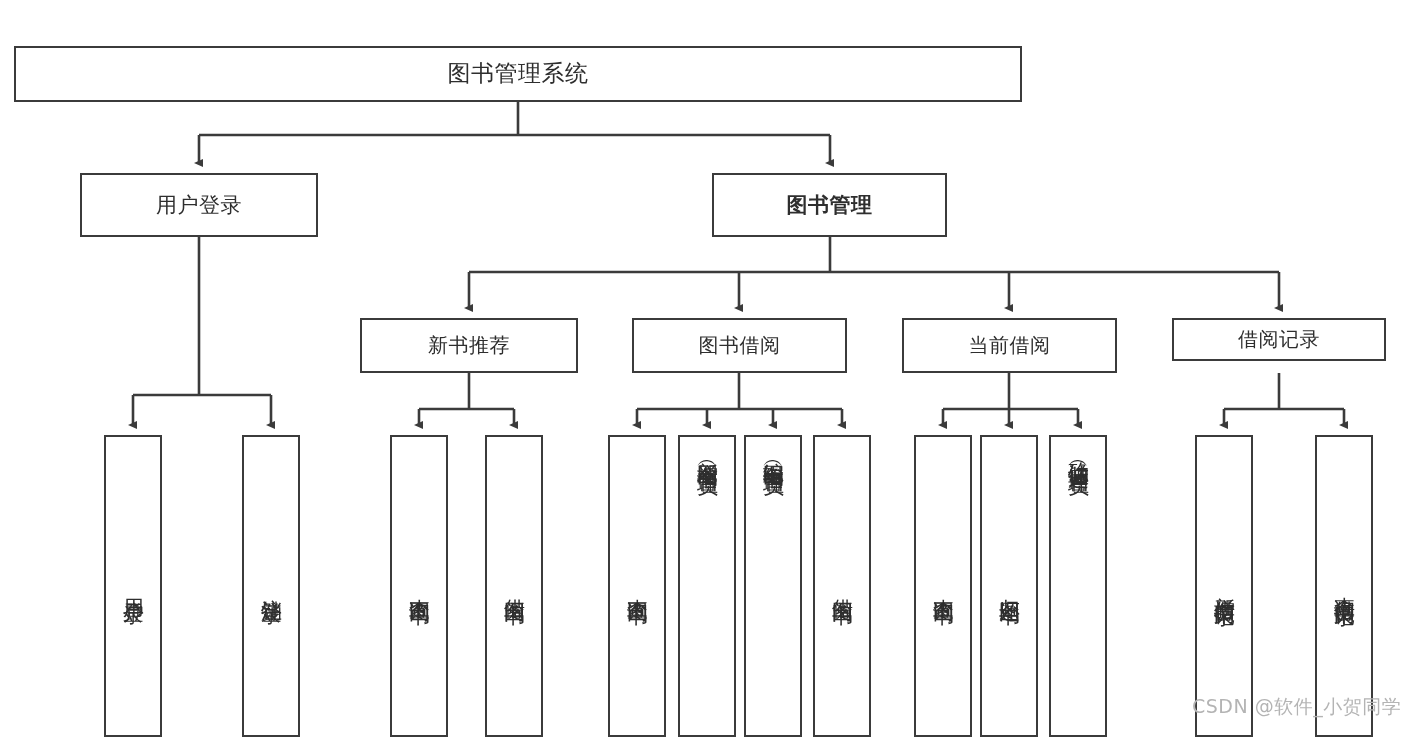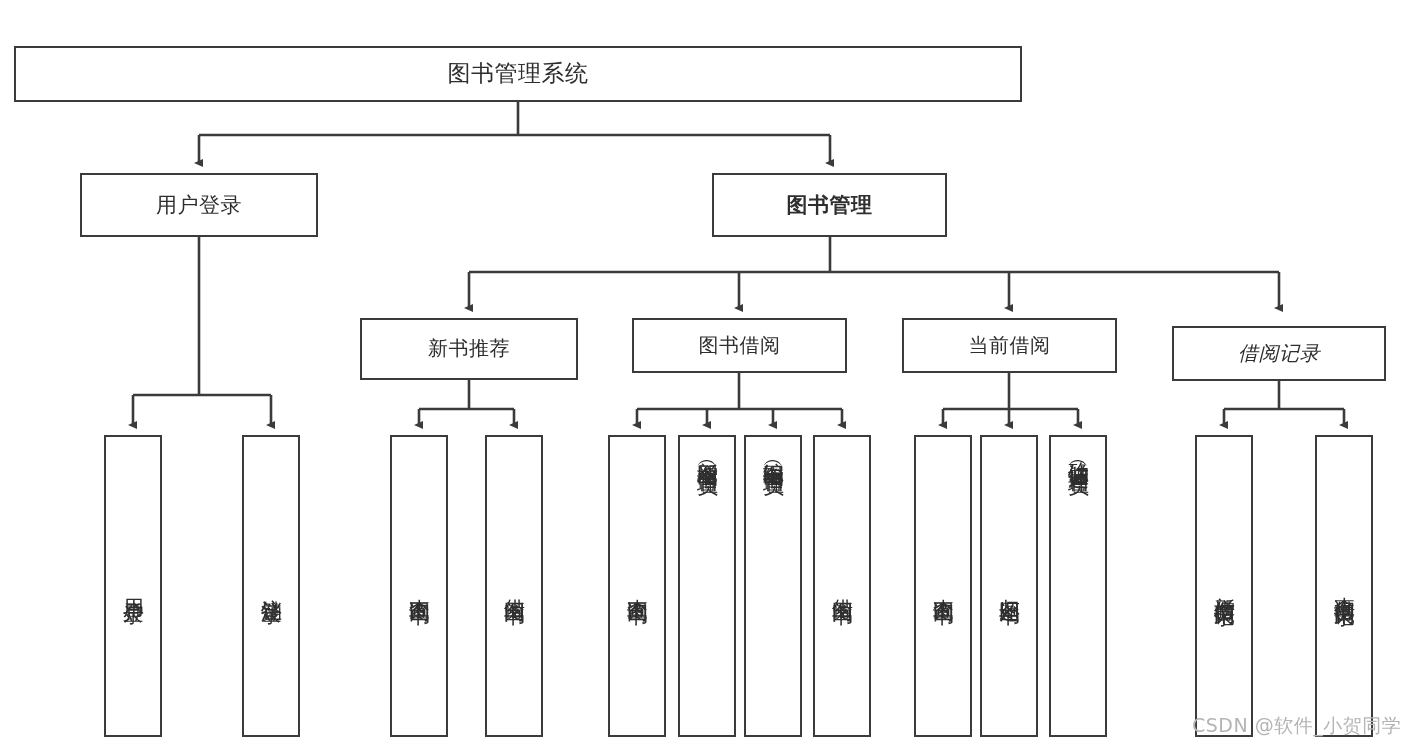--- a/index.html
+++ b/index.html
@@ -135,33 +135,33 @@
   </div>
 
   <div class="node level1" style="left:80px; top:173px; width:238px; height:64px;">
     <span class="label">用户登录</span>
   </div>
 
   <div class="node level1" style="left:712px; top:173px; width:235px; height:64px;font-weight:bold;">
     <span class="label">图书管理</span>
   </div>
 
-  <div class="node level2" style="left:360px; top:318px; width:218px; height:62px;">
+  <div class="node level2" style="left:360px; top:318px; width:218px; height:55px;">
     <span class="label">新书推荐</span>
   </div>
 
   <div class="node level2" style="left:902px; top:318px; width:215px; height:55px;">
     <span class="label">当前借阅</span>
   </div>
 
   <div class="node level2" style="left:632px; top:318px; width:215px; height:55px;">
     <span class="label">图书借阅</span>
   </div>
 
-  <div class="node level2" style="left:1172px; top:326px; width:214px; height:55px;font-style:italic;">
+  <div class="node level2" style="left:1172px; top:318px; width:214px; height:43px;">
     <span class="label">借阅记录</span>
   </div>
 
   <div class="node leaf tall-center" style="left:104px; top:435px; width:58px; height:302px;">
     <span class="label">用户登录</span>
   </div>
 
   <div class="node leaf tall-center" style="left:242px; top:435px; width:58px; height:302px;">
     <span class="label">注销登录</span>
   </div>
@@ -203,15 +203,15 @@
   </div>
 
   <div class="node leaf tall-center" style="left:1195px; top:435px; width:58px; height:302px;">
     <span class="label">新增借阅记录</span>
   </div>
 
   <div class="node leaf tall-center" style="left:1315px; top:435px; width:58px; height:302px;">
     <span class="label">查询借阅记录</span>
   </div>
 
-  <div class="watermark" style="left:1192px; top:713px;">CSDN @软件_小贺同学</div>
+  <div class="watermark" style="left:1192px; top:694px;">CSDN @软件_小贺同学</div>
 
 </div>
 
 </body></html>

